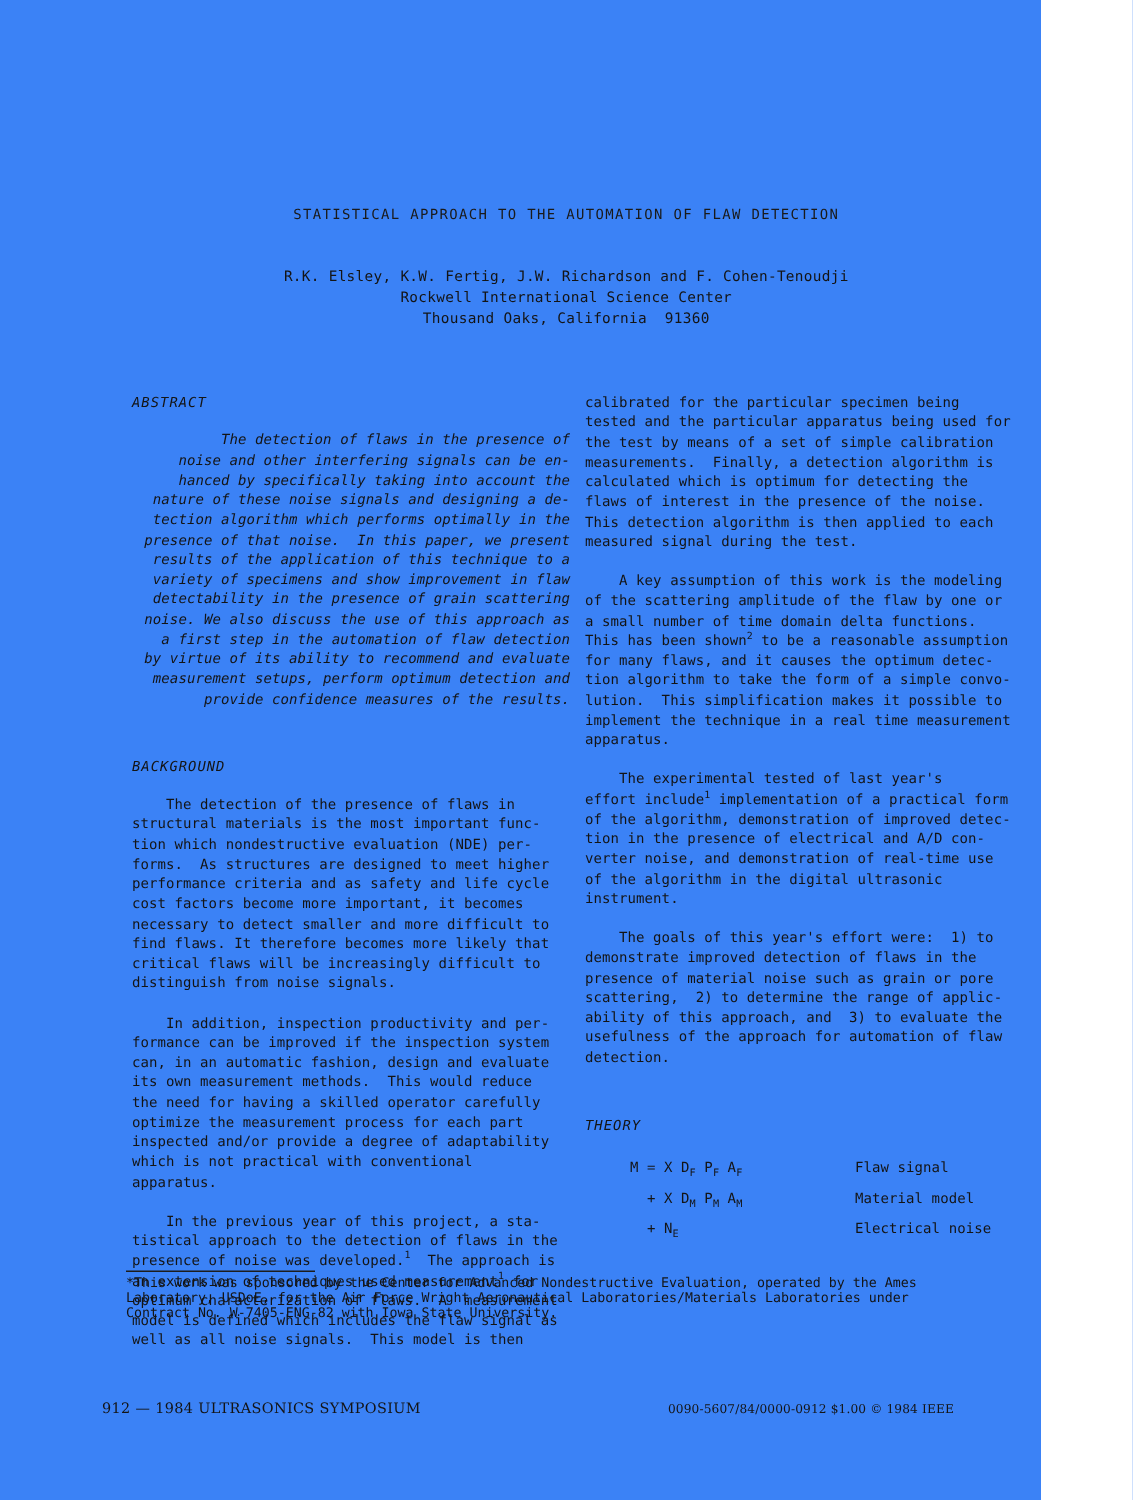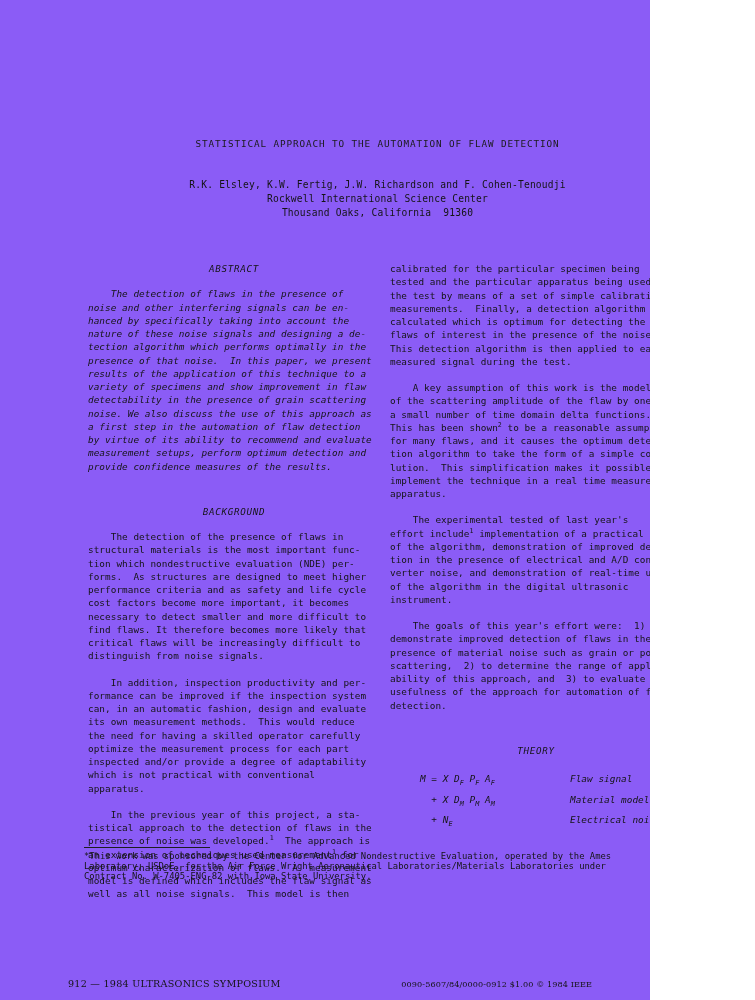--- a/index.html
+++ b/index.html
@@ -5,24 +5,25 @@
 <style>
   html, body {
     margin: 0;
     padding: 0;
     background: #ffffff;
   }
   .page {
     position: relative;
     width: 650px;
     height: 1000px;
-    background: #8b5cf6;
+    background: #3b82f6;
     overflow: hidden;
     font-family: "DejaVu Sans Mono", "Liberation Mono", monospace;
     color: #141414;
+    padding-left: 44px;
   }
 
   
   .title {
     position: absolute;
     left: 0;
     top: 138px;
     width: 755px;
     text-align: center;
     font-size: 9.3px;
@@ -47,34 +48,34 @@
     top: 262px;
     width: 292px;
     font-size: 9.35px;
     line-height: 13.25px;
     letter-spacing: 0.05px;
   }
   .col-left  { left: 88px; }
   .col-right { left: 390px; }
 
   .sec-head {
-    text-align: center;
+    text-align: left;
     margin: 0 0 12px 0;
     font-size: 9.2px;
     letter-spacing: 0.7px;
   }
   .sec-head.italic { font-style: italic; }
   .sec-head.spaced-top { margin-top: 32px; }
 
   p.para {
     margin: 0 0 13px 0;
     white-space: pre-wrap;
     text-indent: 0;
   }
-  p.para.italic { font-style: italic; }
+  p.para.italic { font-style: italic; text-align: right; }
   p.last { margin-bottom: 16px; }
 
   sup {
     font-size: 6.6px;
     vertical-align: super;
     line-height: 0;
   }
   sub {
     font-size: 6.8px;
     vertical-align: sub;
@@ -83,21 +84,20 @@
 
   
   .equation {
     margin: 4px 0 0 0;
     font-size: 9.35px;
     line-height: 20.5px;
   }
   .eq-row {
     display: flex;
     white-space: pre;
-    font-style: italic;
   }
   .eq-lhs { width: 150px; padding-left: 30px; }
   .eq-rhs { }
 
   
   .footnote-rule {
     position: absolute;
     left: 84px;
     top: 847px;
     width: 126px;
@@ -117,21 +117,20 @@
   
   .footer {
     position: absolute;
     left: 68px;
     right: 58px;
     top: 934px;
     display: flex;
     justify-content: space-between;
     align-items: baseline;
     font-family: "DejaVu Serif", "Liberation Serif", serif;
-    margin-top: 44px;
   }
   .footer-left  { font-size: 9.6px; letter-spacing: 0.25px; }
   .footer-right { font-size: 8.1px; letter-spacing: 0.1px; }
 </style>
 </head>
 <body>
 
 <div class="page">
 
   <div class="title">STATISTICAL APPROACH TO THE AUTOMATION OF FLAW DETECTION</div>

